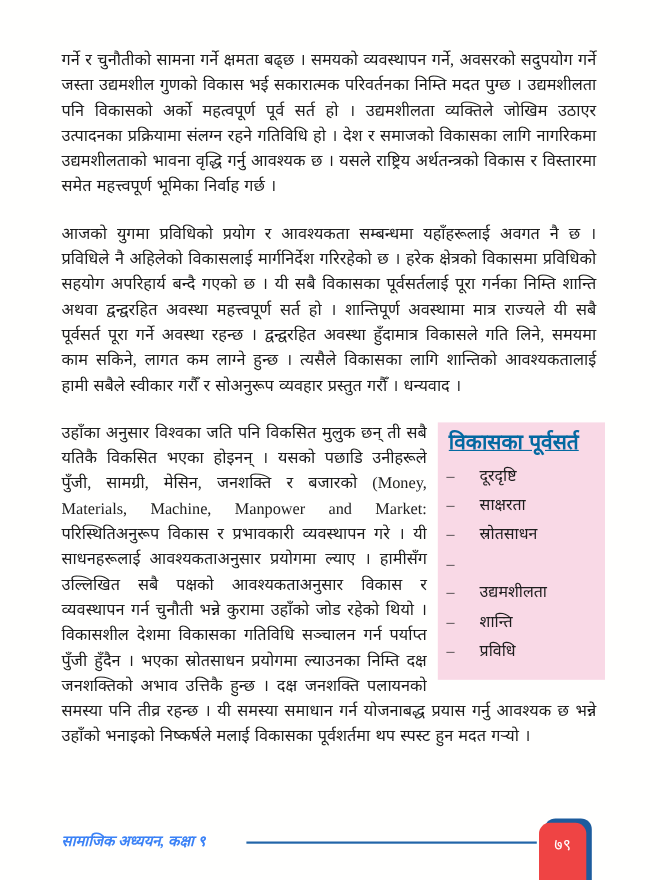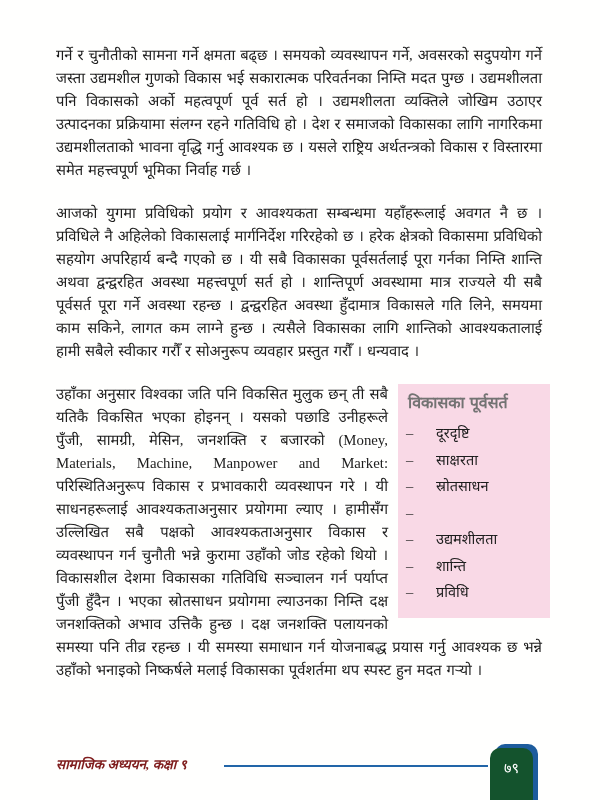--- a/index.html
+++ b/index.html
@@ -30,64 +30,65 @@
 
   .prereq-box {
     float: right;
     width: 152px;
     margin: 1px -8px 8px 10px;
     padding: 5px 4px 12px 8px;
     background: #f9d9e6;
   }
   .prereq-title {
     font-weight: bold;
-    font-size: 16px;
-    color: #737373;
+    font-size: 19px;
+    color: #0369a1;
     margin: 2px 0 6px 2px;
     white-space: nowrap;
+    text-decoration: underline;
   }
   .prereq-item {
     display: flex;
     font-size: 14.5px;
     line-height: 26.5px;
     color: #1d1d1d;
   }
   .prereq-item .dash {
     width: 30px;
     flex: 0 0 30px;
     color: #333;
   }
 
   .footer-title {
     position: absolute;
     left: 56px; top: 755px;
     font-size: 13.5px;
     font-style: italic;
     font-weight: bold;
-    color: #7f1d1d;
+    color: #3b82f6;
     white-space: nowrap;
   }
   .footer-line {
     position: absolute;
     left: 224px; top: 765px;
     width: 264px; height: 2.4px;
     background: #2265a8;
   }
   .badge-shadow {
     position: absolute;
     left: 495px; top: 744px;
     width: 43px; height: 56px;
     background: #1d5c9d;
     border-radius: 10px 10px 0 0;
   }
   .badge {
     position: absolute;
     left: 490px; top: 748px;
     width: 43px; height: 52px;
-    background: #14532d;
+    background: #ef4444;
     border-radius: 10px 10px 0 0;
     color: #ffffff;
     font-size: 14.5px;
     text-align: center;
     padding-top: 9px;
   }
 </style>
 </head>
 <body>
 

